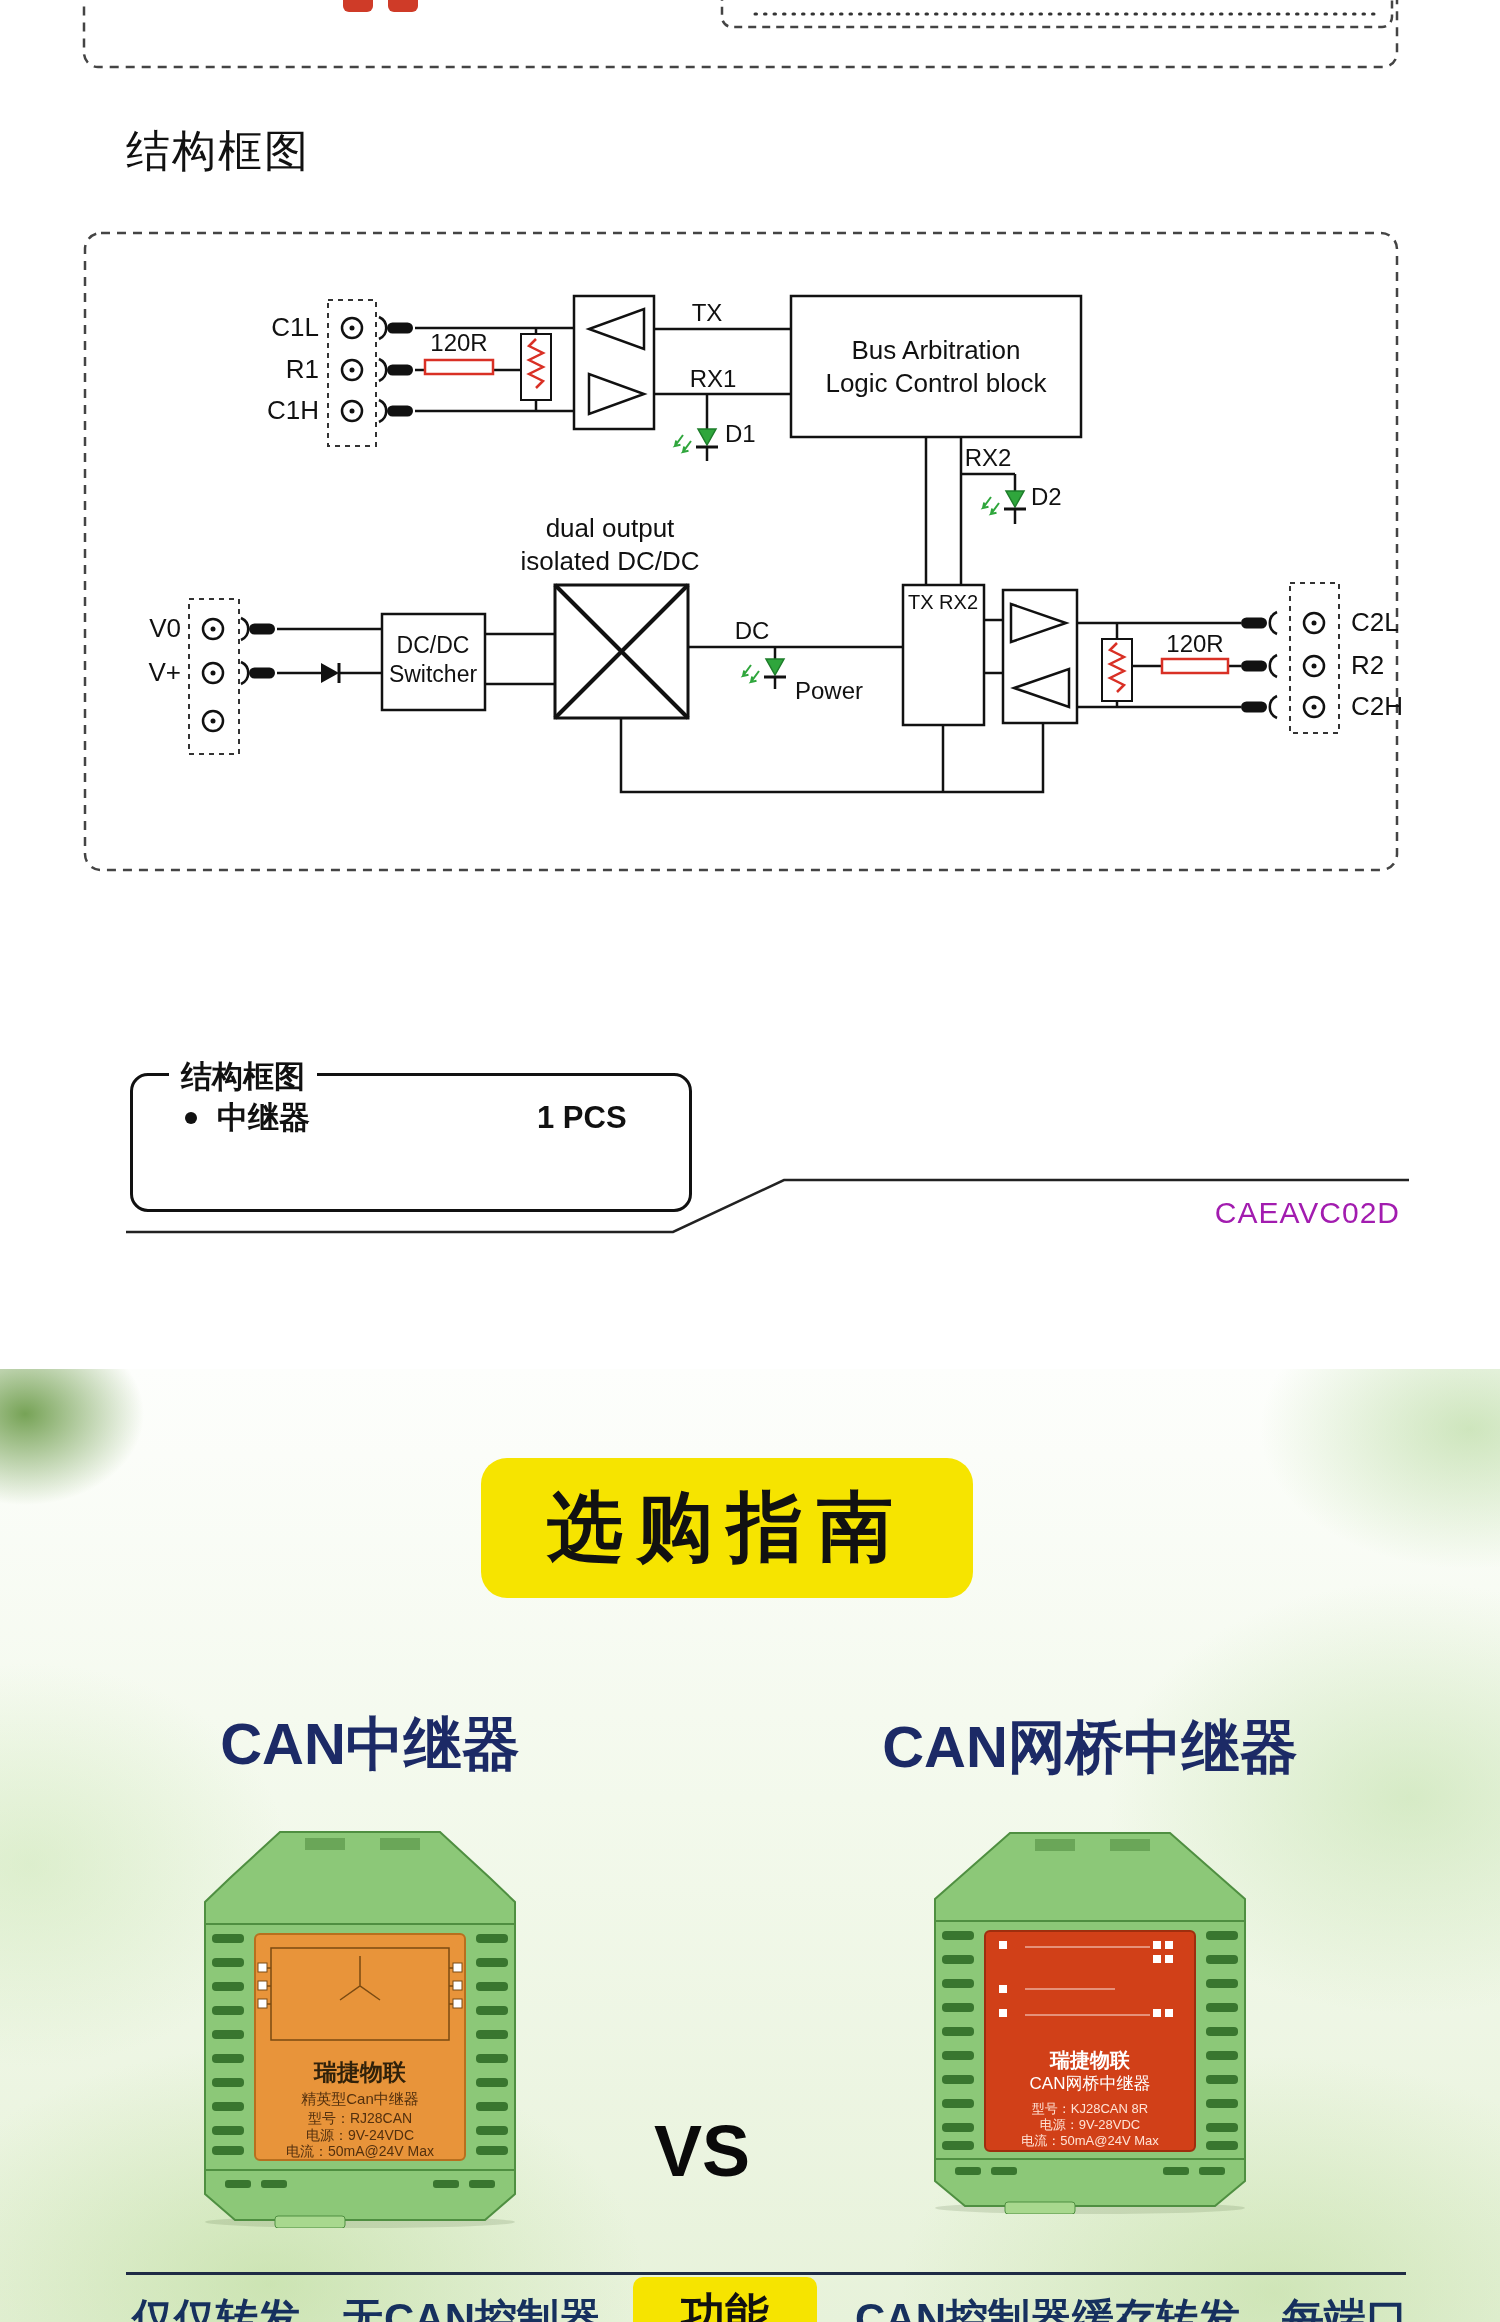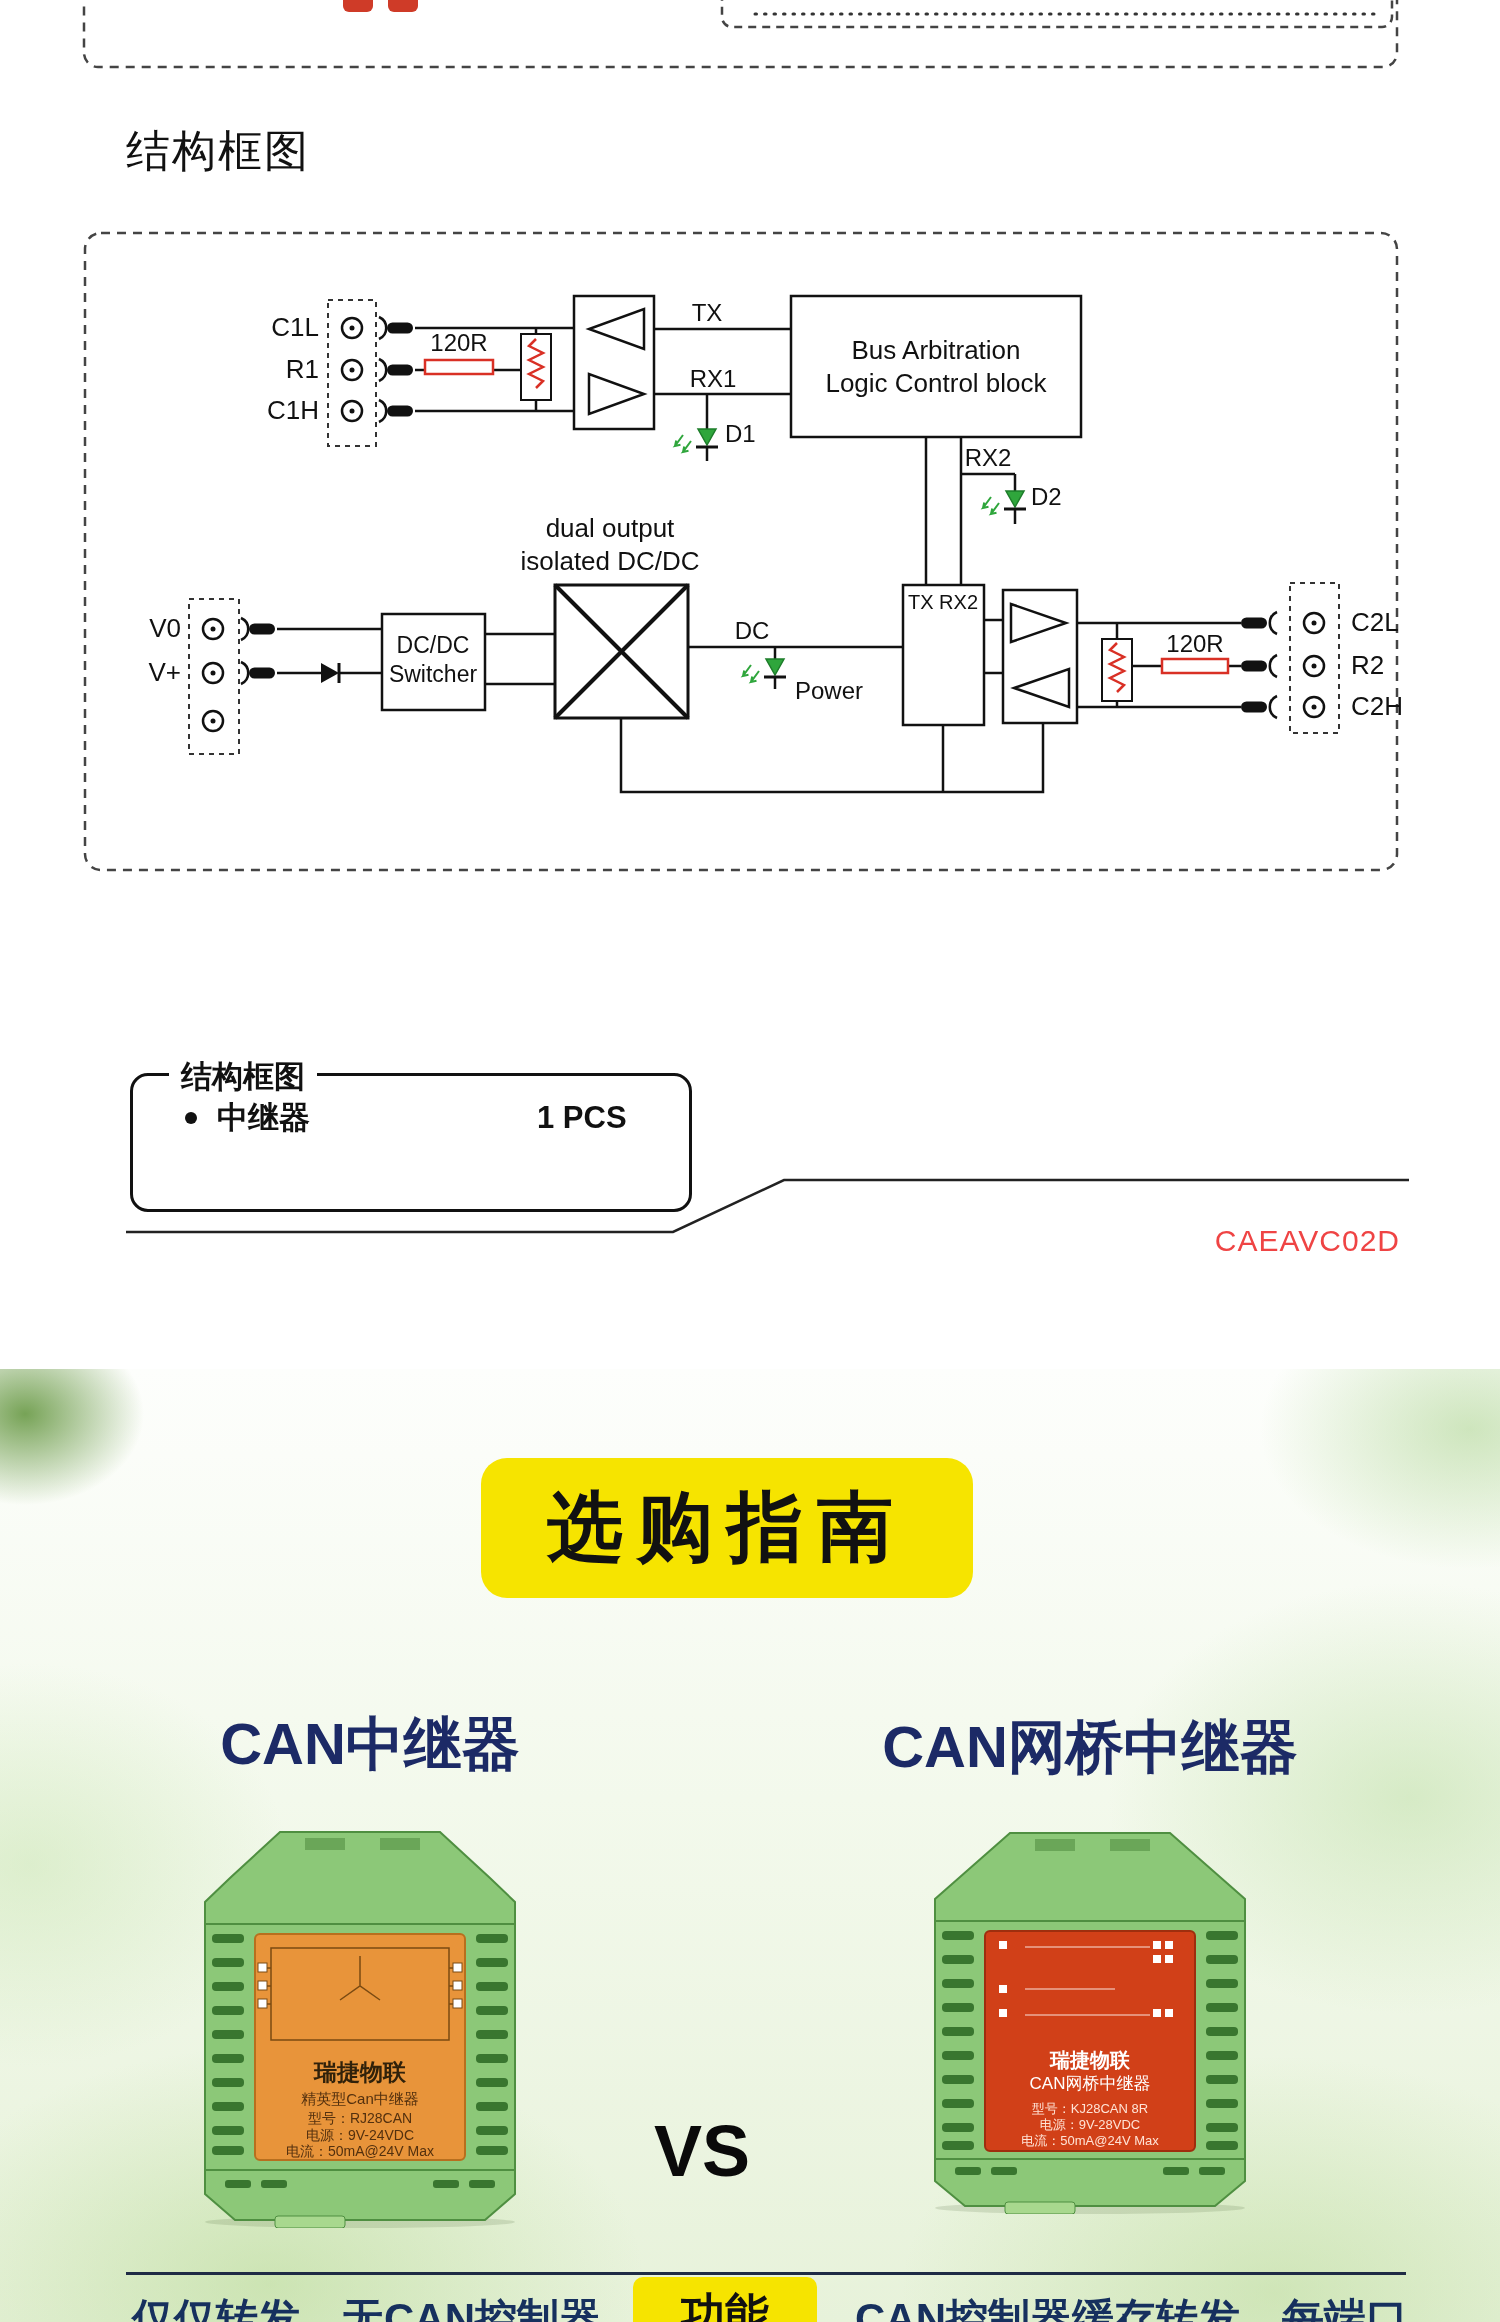--- a/index.html
+++ b/index.html
@@ -6,21 +6,21 @@
   .page{position:relative;width:1500px;height:2322px;background:#fff;overflow:hidden;
         font-family:"Liberation Sans","DejaVu Sans",sans-serif;color:#111;}
   .abs{position:absolute;}
   .section-title{font-size:44px;font-weight:normal;letter-spacing:2px;color:#111;}
   .packing-box{border:3px solid #111;border-radius:18px;background:#fff;}
   .packing-title{position:absolute;top:-20px;left:36px;background:#fff;padding:0 12px;
                  font-size:31px;font-weight:bold;}
   .packing-row{display:flex;align-items:center;gap:20px;padding:7px 0 7px 52px;font-size:31px;font-weight:bold;}
   .packing-name{width:300px;}
   .dot{width:12px;height:12px;border-radius:50%;background:#111;flex:0 0 auto;}
-  .model-code{font-size:30px;letter-spacing:1px;color:#ef4444;text-align:right;margin-top:28px;}
+  .model-code{font-size:30px;letter-spacing:1px;color:#a21caf;text-align:right;}
   .guide{width:1500px;height:953px;overflow:hidden;
      background:
        radial-gradient(ellipse 170px 130px at 25px 45px, rgba(85,140,45,.80), transparent 70%),
        radial-gradient(ellipse 300px 200px at 98% 60px, rgba(150,200,115,.45), transparent 70%),
        radial-gradient(ellipse 420px 300px at 94% 45%, rgba(185,220,160,.50), transparent 72%),
        radial-gradient(ellipse 360px 280px at 2% 52%, rgba(195,226,170,.45), transparent 72%),
        radial-gradient(ellipse 520px 330px at 18% 96%, rgba(170,210,130,.45), transparent 72%),
        radial-gradient(ellipse 520px 330px at 85% 97%, rgba(170,210,130,.40), transparent 72%),
        linear-gradient(#fdfefc 0%, #f3f9ec 45%, #e7f2da 100%);}
   .banner{background:#f6e400;border-radius:26px;display:flex;align-items:center;justify-content:center;

